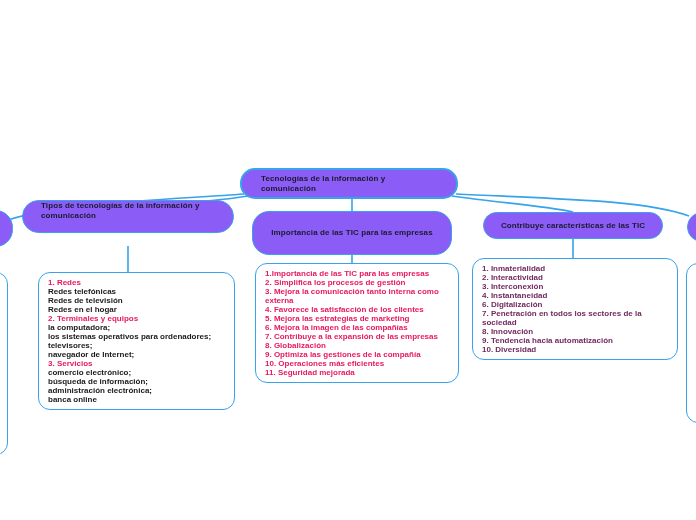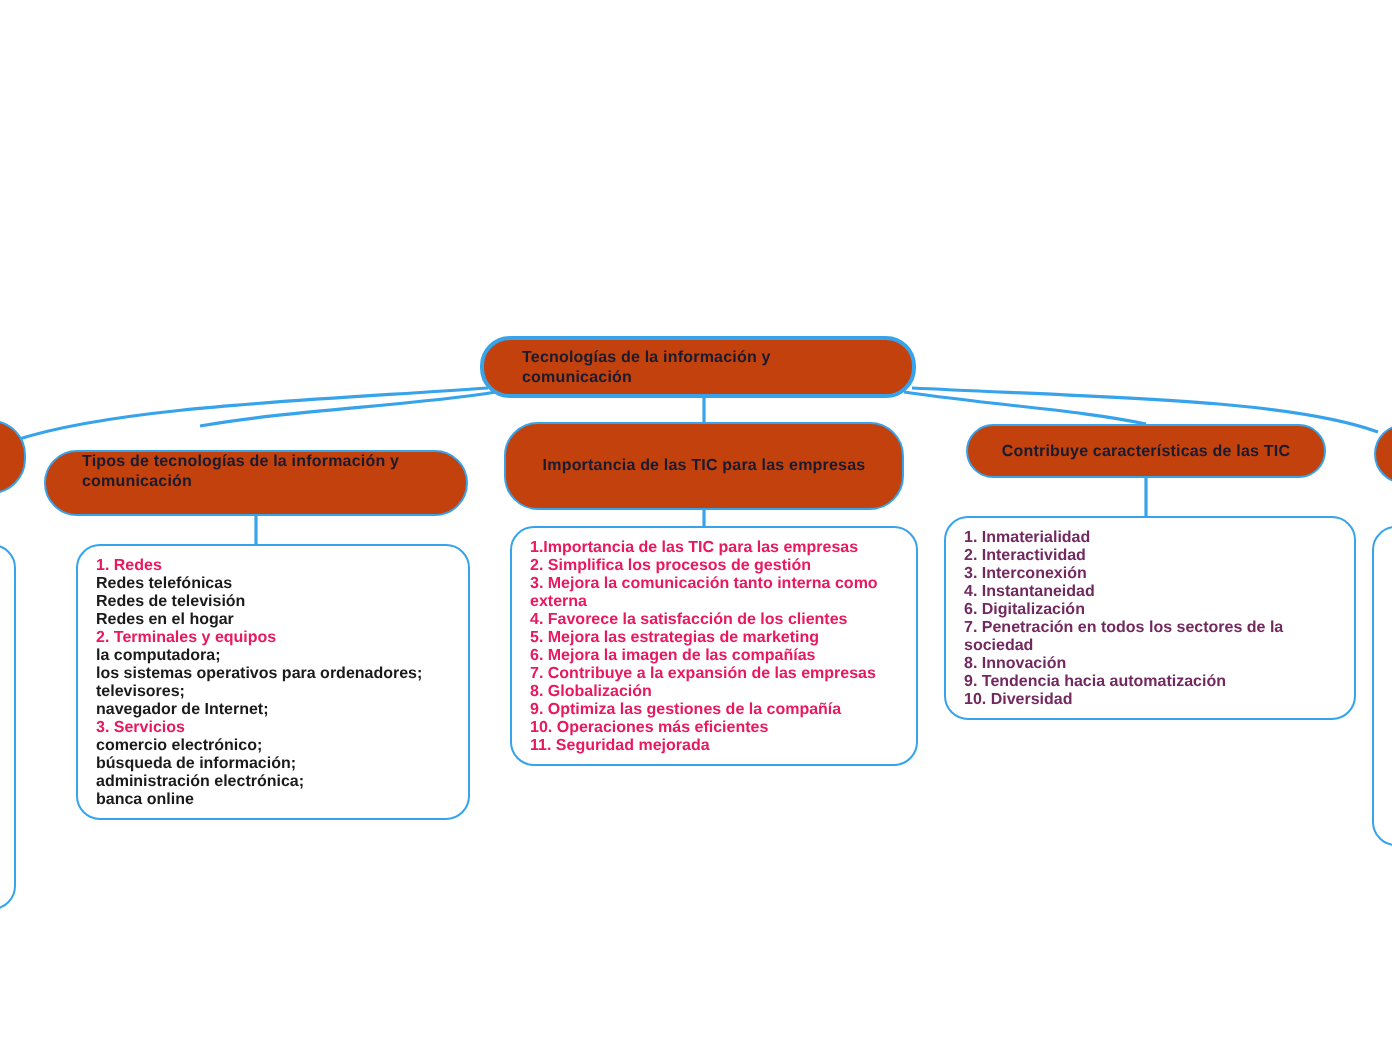--- a/index.html
+++ b/index.html
@@ -7,29 +7,29 @@
   }
   html,body{margin:0;padding:0;}
   body{
     width:696px;height:520px;position:relative;overflow:hidden;
     background:var(--bg);
     font-family:"Liberation Sans", sans-serif;
   }
   svg.connectors{position:absolute;left:0;top:0;z-index:0;}
   svg.connectors path{stroke:var(--line);stroke-width:1.6;fill:none;}
   .pill{
-    position:absolute;z-index:1;background:#c2410c;
+    position:absolute;z-index:1;background:#8b5cf6;
     border:1.6px solid var(--line);border-radius:17px;
     display:flex;align-items:center;box-sizing:border-box;
   }
   .pill .lbl{
     font-size:8px;font-weight:700;color:var(--ink);line-height:10px;letter-spacing:.1px;
   }
   .pill.root{left:240px;top:168px;width:218px;height:31px;border-width:2px;border-radius:15px;padding:0 14px 0 19px;}
-  .pill.tipos{left:22px;top:225px;width:212px;height:33px;padding:0 12px 12px 18px;align-items:center;}
+  .pill.tipos{left:22px;top:200px;width:212px;height:33px;padding:0 12px 12px 18px;align-items:center;}
   .pill.importancia{left:252px;top:211px;width:200px;height:44px;justify-content:center;text-align:center;}
   .pill.principales{left:483px;top:212px;width:180px;height:27px;justify-content:center;text-align:center;}
   .pill.stub-left{left:-22px;top:210px;width:35px;height:37px;border-radius:18px;}
   .pill.stub-right{left:687px;top:212px;width:36px;height:30px;border-radius:15px;}
   .box{
     position:absolute;z-index:1;background:#fff;
     border:1.6px solid var(--line);border-radius:12px;
     box-sizing:border-box;padding:5px 9px;
   }
   .box.left{left:38px;top:272px;width:197px;}

